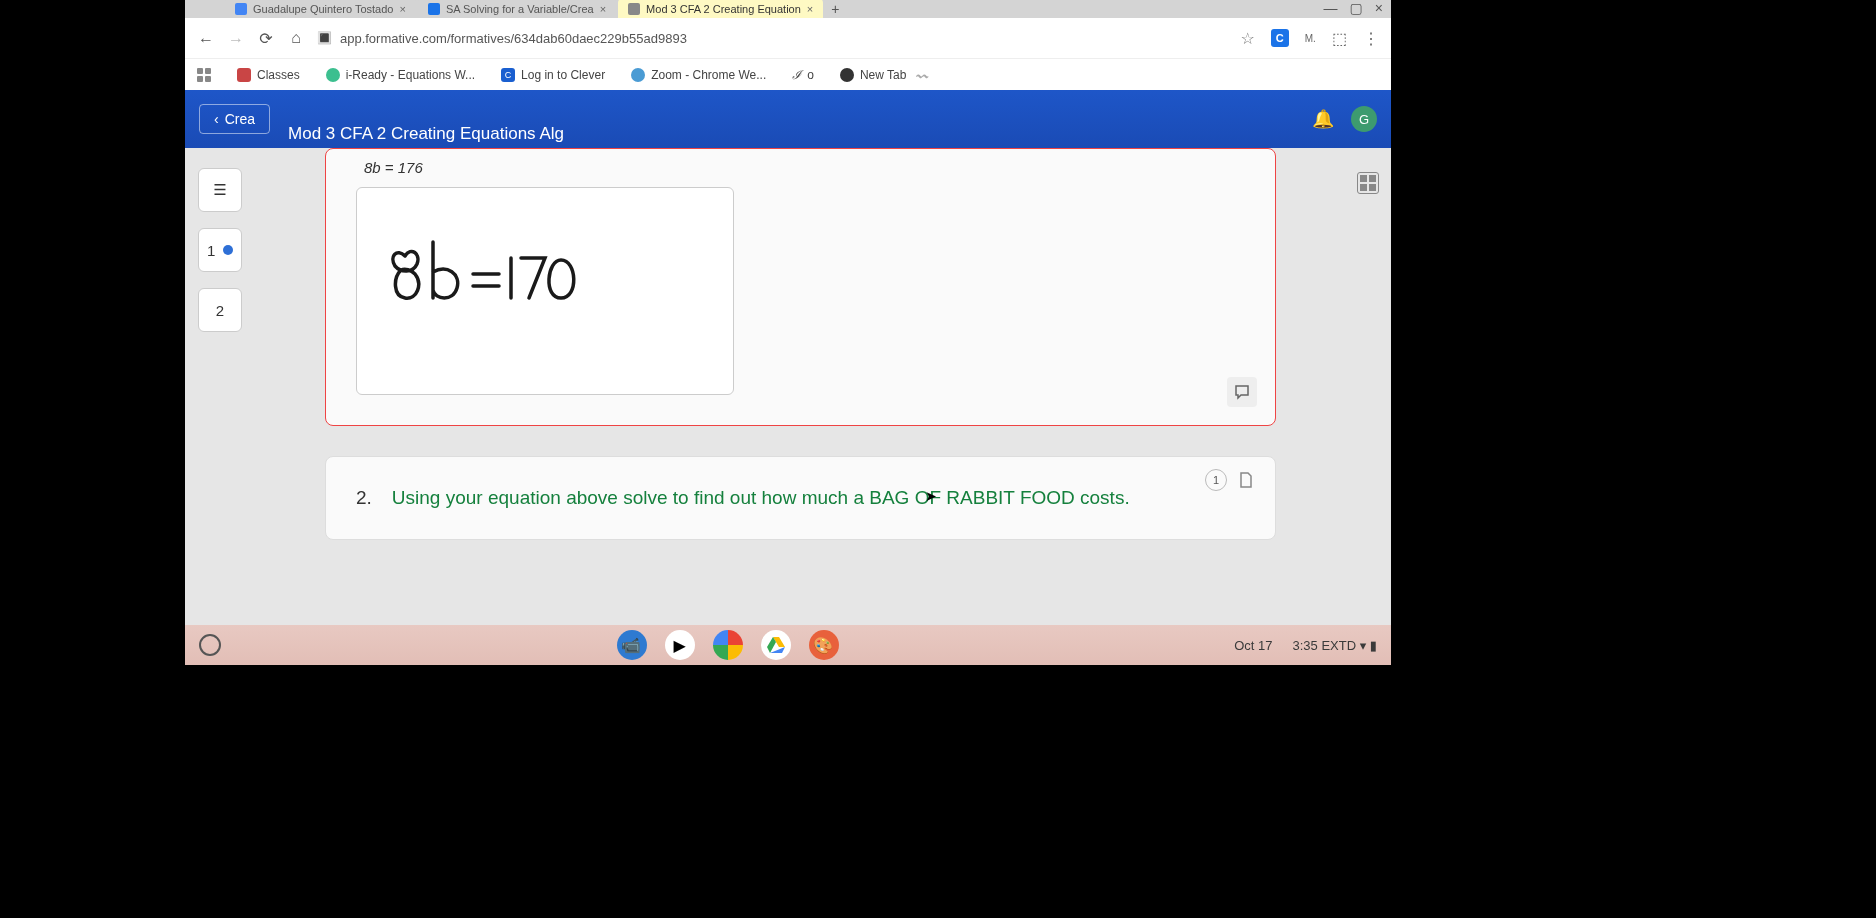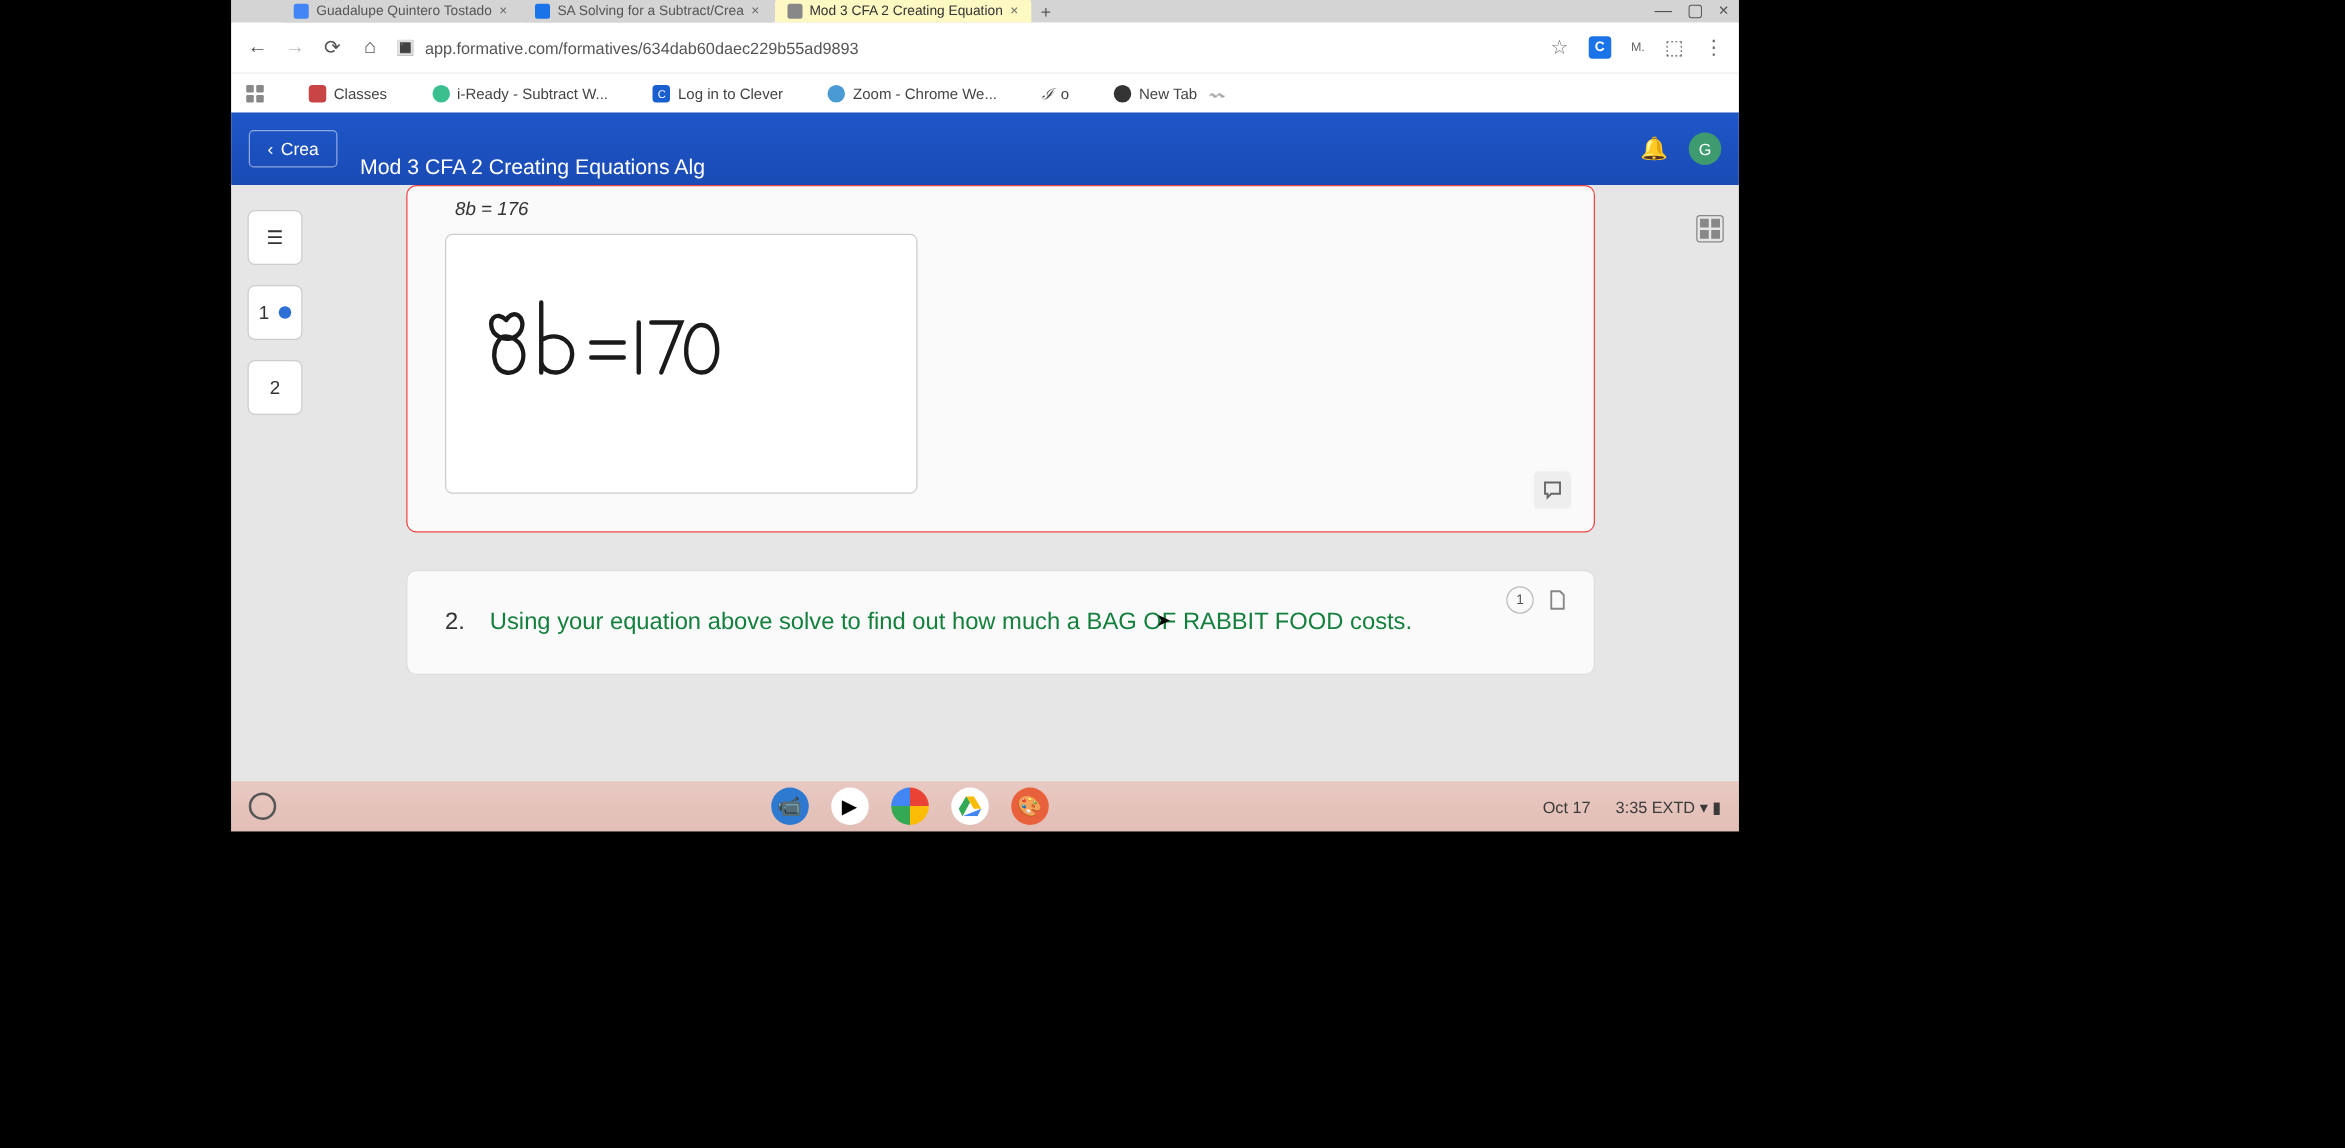--- a/index.html
+++ b/index.html
@@ -16,21 +16,21 @@
   .window-controls { position: absolute; right: 8px; top: 0; display: flex; gap: 12px; font-size: 14px; color: #555; }
 
   
   .addressbar { height: 40px; background: #fff; display: flex; align-items: center; padding: 0 12px; gap: 12px; }
   .nav-icon { width: 18px; height: 18px; display: flex; align-items: center; justify-content: center; color: #555; cursor: pointer; }
   .url-box { flex: 1; display: flex; align-items: center; gap: 8px; font-size: 13px; color: #555; }
   .right-icons { display: flex; align-items: center; gap: 16px; }
   .ext-c { width: 18px; height: 18px; background: #1a73e8; color: #fff; font-size: 11px; font-weight: bold; border-radius: 3px; display: flex; align-items: center; justify-content: center; }
 
   
-  .bookmarks { height: 32px; background: #fff; border-top: 1px solid #eee; display: flex; align-items: center; padding: 0 12px; gap: 36px; font-size: 12px; color: #444; }
+  .bookmarks { height: 32px; background: #fff; border-top: 1px solid #eee; display: flex; align-items: center; padding: 0 12px; gap: 26px; font-size: 12px; color: #444; }
   .bookmark { display: flex; align-items: center; gap: 6px; cursor: pointer; }
   .bm-icon { width: 14px; height: 14px; border-radius: 3px; display: inline-block; }
   .bm-apps { width: 14px; height: 14px; display: grid; grid-template-columns: 1fr 1fr; grid-template-rows: 1fr 1fr; gap: 2px; }
   .bm-apps span { background: #888; border-radius: 1px; }
 
   
   .app-header { height: 58px; background: linear-gradient(#1e56c8, #1a4bb5); display: flex; align-items: center; padding: 0 14px; gap: 18px; justify-content: space-between; }
   .exit-btn { border: 1px solid rgba(255,255,255,.5); color: #fff; padding: 6px 14px; border-radius: 4px; font-size: 14px; display: flex; align-items: center; gap: 6px; cursor: pointer; }
   .title { color: #fff; font-size: 17px; margin-top: 29px; }
   .hdr-left { display: flex; align-items: center; gap: 18px; }
@@ -76,21 +76,21 @@
 <div class="screen">
 
   <div class="tabstrip">
     <div class="tab">
       <span class="tab-icon" style="background:#4285f4"></span>
       <span>Guadalupe Quintero Tostado</span>
       <span class="tab-close">×</span>
     </div>
     <div class="tab">
       <span class="tab-icon" style="background:#1a73e8"></span>
-      <span>SA Solving for a Subtract/Crea</span>
+      <span>SA Solving for a Variable/Crea</span>
       <span class="tab-close">×</span>
     </div>
     <div class="tab active">
       <span class="tab-icon" style="background:#888"></span>
       <span>Mod 3 CFA 2 Creating Equation</span>
       <span class="tab-close">×</span>
     </div>
     <div class="newtab">+</div>
     <div class="window-controls">
       <span>—</span>
@@ -123,21 +123,21 @@
         <span></span>
         <span></span>
         <span></span>
       </div>
     <div class="bookmark">
       <span class="bm-icon" style="background:#c94545"></span>
       <span>Classes</span>
     </div>
     <div class="bookmark">
       <span class="bm-icon" style="background:#3cbf8f;border-radius:50%"></span>
-      <span>i-Ready - Subtract W...</span>
+      <span>i-Ready - Equations W...</span>
     </div>
     <div class="bookmark">
       <span class="bm-icon" style="background:#1a5fd0;color:#fff;font-size:9px;text-align:center;line-height:14px">C</span>
       <span>Log in to Clever</span>
     </div>
     <div class="bookmark">
       <span class="bm-icon" style="background:#4a9bd4;border-radius:50%"></span>
       <span>Zoom - Chrome We...</span>
     </div>
     <div class="bookmark">

